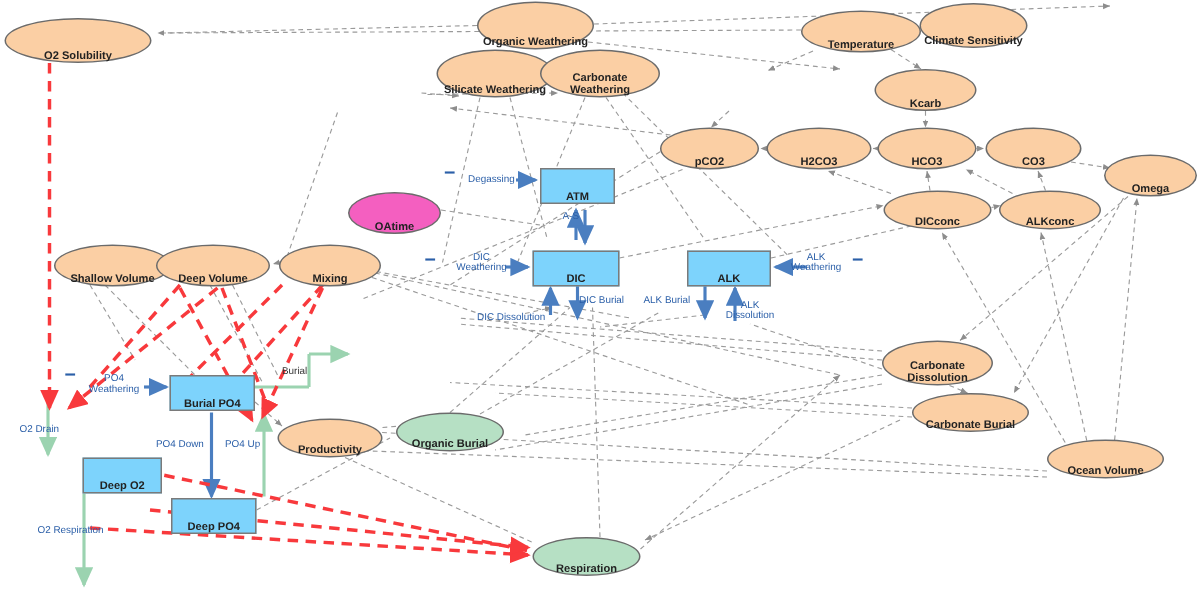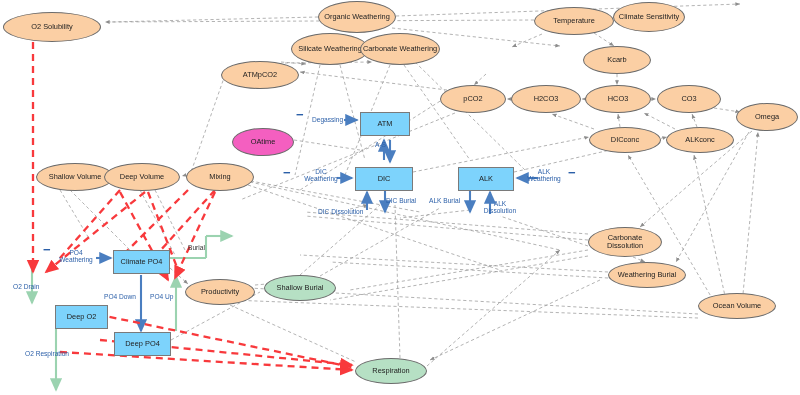--- a/index.html
+++ b/index.html
@@ -1,20 +1,20 @@
 <!DOCTYPE html>
 <html><head>
 <meta charset="utf-8">
 <style>
   html,body{margin:0;padding:0;background:#ffffff;}
   body{font-family:"Liberation Sans",sans-serif;}
   #stage{position:relative;width:800px;height:395px;overflow:hidden;background:#fff;}
   #svg{position:absolute;left:0;top:0;width:800px;height:395px;}
-  .nd{position:absolute;box-sizing:border-box;display:flex;align-items:center;justify-content:center;
-      text-align:center;line-height:1.05;color:#222;pointer-events:auto;}
+  .nd{position:absolute;box-sizing:border-box;display:flex;align-items:flex-end;justify-content:center;
+      text-align:center;line-height:1.05;color:#222;pointer-events:auto;font-weight:bold;}
   .ell{border:1.1px solid #6b6b6b;border-radius:50%;background:#fbcfa4;font-size:7.4px;}
   .ell.pink{background:#f45fc0;}
   .ell.green{background:#b6e0c4;}
   .box{border:1.3px solid #7a7a7a;background:#7dd3fc;font-size:7.4px;}
   .lbl{position:absolute;font-size:6.6px;color:#2b5fa8;white-space:nowrap;}
   .lbl.ctr{text-align:center;}
   .minus{position:absolute;color:#2b5fa8;font-size:13px;font-weight:700;line-height:6px;}
 </style>
 </head>
 <body>
@@ -235,23 +235,20 @@
 
   <div class="nd ell" style="left:360px;top:33px;width:80px;height:32px;">
     <span>Carbonate Weathering</span>
     </div>
 
 
   <div class="nd ell" style="left:583px;top:46px;width:68px;height:28px;">
     <span>Kcarb</span>
     </div>
 
-  <div class="nd ell" style="left:221px;top:61px;width:78px;height:28px;">
-    <span>ATMpCO2</span>
-    </div>
 
   <div class="nd ell" style="left:440px;top:85px;width:66px;height:28px;">
     <span>pCO2</span>
     </div>
 
   <div class="nd ell" style="left:511px;top:85px;width:70px;height:28px;">
     <span>H2CO3</span>
     </div>
 
   <div class="nd ell" style="left:585px;top:85px;width:66px;height:28px;">
@@ -300,33 +297,33 @@
 
   <div class="nd box" style="left:458px;top:167px;width:56px;height:24px;">
     <span>ALK</span>
     </div>
 
   <div class="nd ell" style="left:588px;top:227px;width:74px;height:30px;">
     <span>Carbonate Dissolution</span>
     </div>
 
   <div class="nd ell" style="left:608px;top:262px;width:78px;height:26px;">
-    <span>Weathering Burial</span>
+    <span>Carbonate Burial</span>
     </div>
 
   <div class="nd box" style="left:113px;top:250px;width:57px;height:24px;">
-    <span>Climate PO4</span>
+    <span>Burial PO4</span>
     </div>
 
   <div class="nd ell" style="left:185px;top:279px;width:70px;height:26px;">
     <span>Productivity</span>
     </div>
 
   <div class="nd ell green" style="left:264px;top:275px;width:72px;height:26px;">
-    <span>Shallow Burial</span>
+    <span>Organic Burial</span>
     </div>
 
   <div class="nd box" style="left:33px;top:305px;width:53px;height:24px;margin-left:22px;">
     <span>Deep O2</span>
     </div>
 
   <div class="nd box" style="left:114px;top:332px;width:57px;height:24px;">
     <span>Deep PO4</span>
     </div>
 

